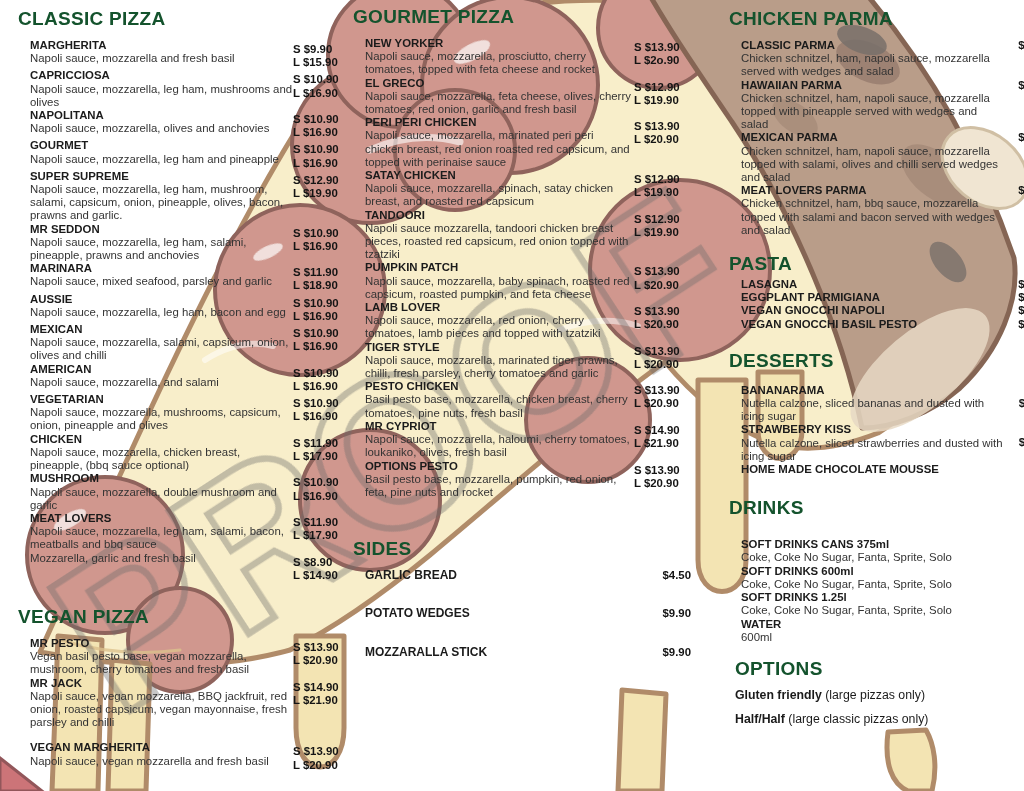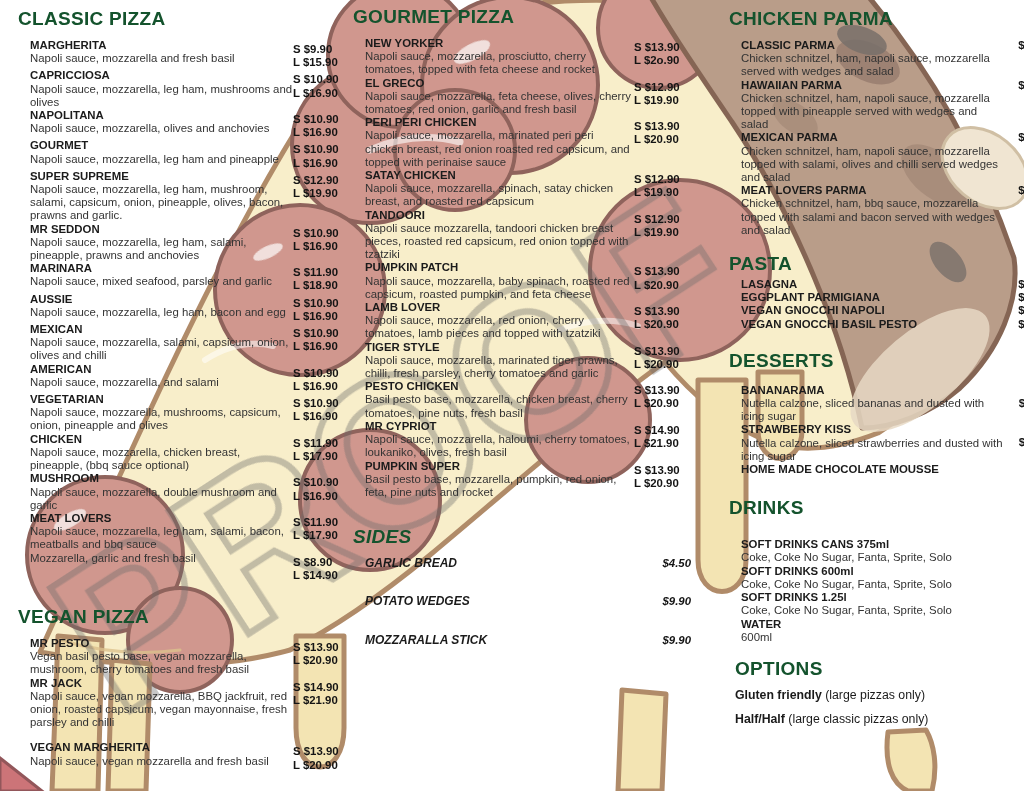--- a/index.html
+++ b/index.html
@@ -18,21 +18,21 @@
   .items{padding-left:12px;}
   .item{display:flex;justify-content:center;align-items:flex-start;gap:0;}
   .item-text{flex:1;min-width:0;}
   .item-name{font-weight:bold;font-size:11.4px;line-height:13.2px;color:#1b1b1b;}
   .item-desc{font-size:11.4px;line-height:13.2px;color:#333;}
   .item-price{font-weight:bold;font-size:11.4px;line-height:13.2px;color:#141414;white-space:nowrap;}
   .price-dual{flex:0 0 57px;text-align:left;padding-top:4px;}
   .price-single{flex:0 0 50px;text-align:right;}
   .gap-before{margin-top:12px;}
   .sec-vegan-pizza{margin-top:24px;}
-  .sec-sides{margin-top:27px;font-style:italic;}
+  .sec-sides{margin-top:39px;}
   .sec-sides .item{margin-bottom:25px;}
   .sec-sides .item-name{font-size:12px;}
   .sec-pasta{margin-top:16px;}
   .sec-pasta .section-title{margin-bottom:3px;}
   .sec-desserts{margin-top:19px;}
   .sec-desserts .section-title{margin-bottom:12px;}
   .sec-desserts .has-desc .price-single{padding-top:13px;}
   .sec-drinks{margin-top:21px;}
   .sec-drinks .section-title{margin-bottom:19px;}
   .sec-options{margin-top:14px;padding-left:6px;}
@@ -407,21 +407,21 @@
             <div class="item-name">MR CYPRIOT</div>
             <div class="item-desc">Napoli sauce, mozzarella, haloumi, cherry tomatoes, loukaniko, olives, fresh basil</div>
           </div>
           <div class="item-price price-dual">
             <div>S $14.90</div>
             <div>L $21.90</div>
           </div>
         </div>
         <div class="item has-desc">
           <div class="item-text">
-            <div class="item-name">PUMPKIN SUPER</div>
+            <div class="item-name">OPTIONS PESTO</div>
             <div class="item-desc">Basil pesto base, mozzarella, pumpkin, red onion, feta, pine nuts and rocket</div>
           </div>
           <div class="item-price price-dual">
             <div>S $13.90</div>
             <div>L $20.90</div>
           </div>
         </div>
       </div>
     </div>
     <div class="section sec-sides">

